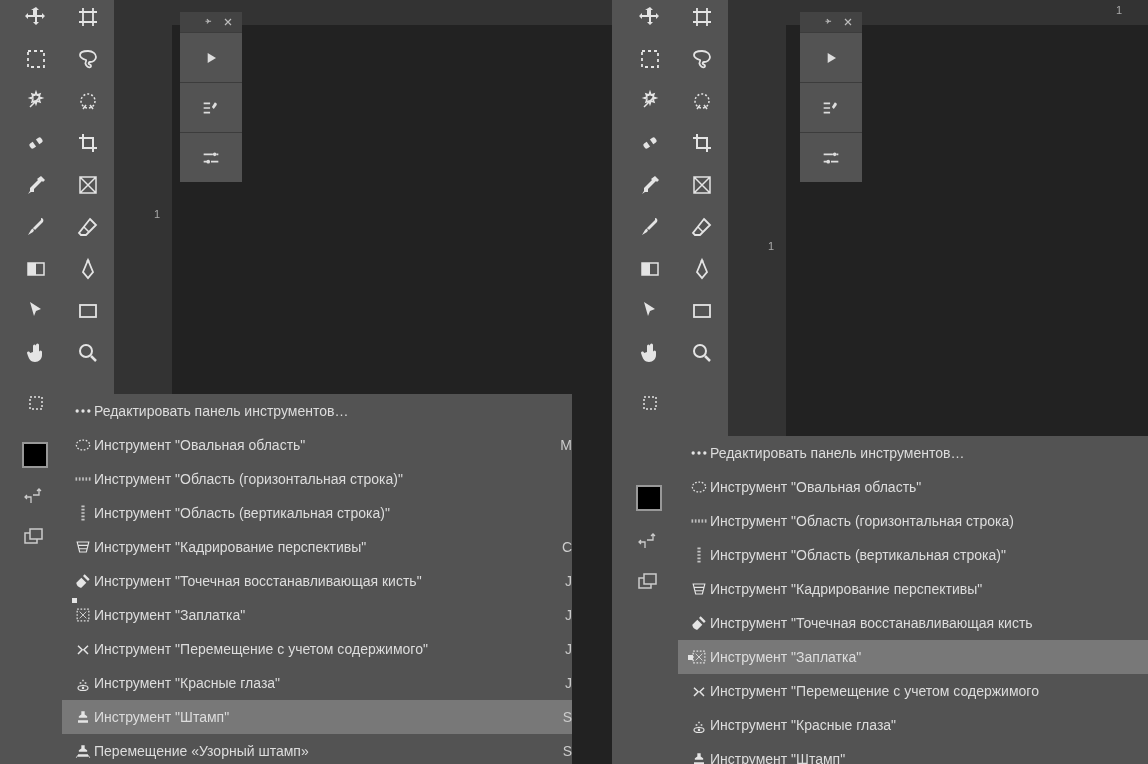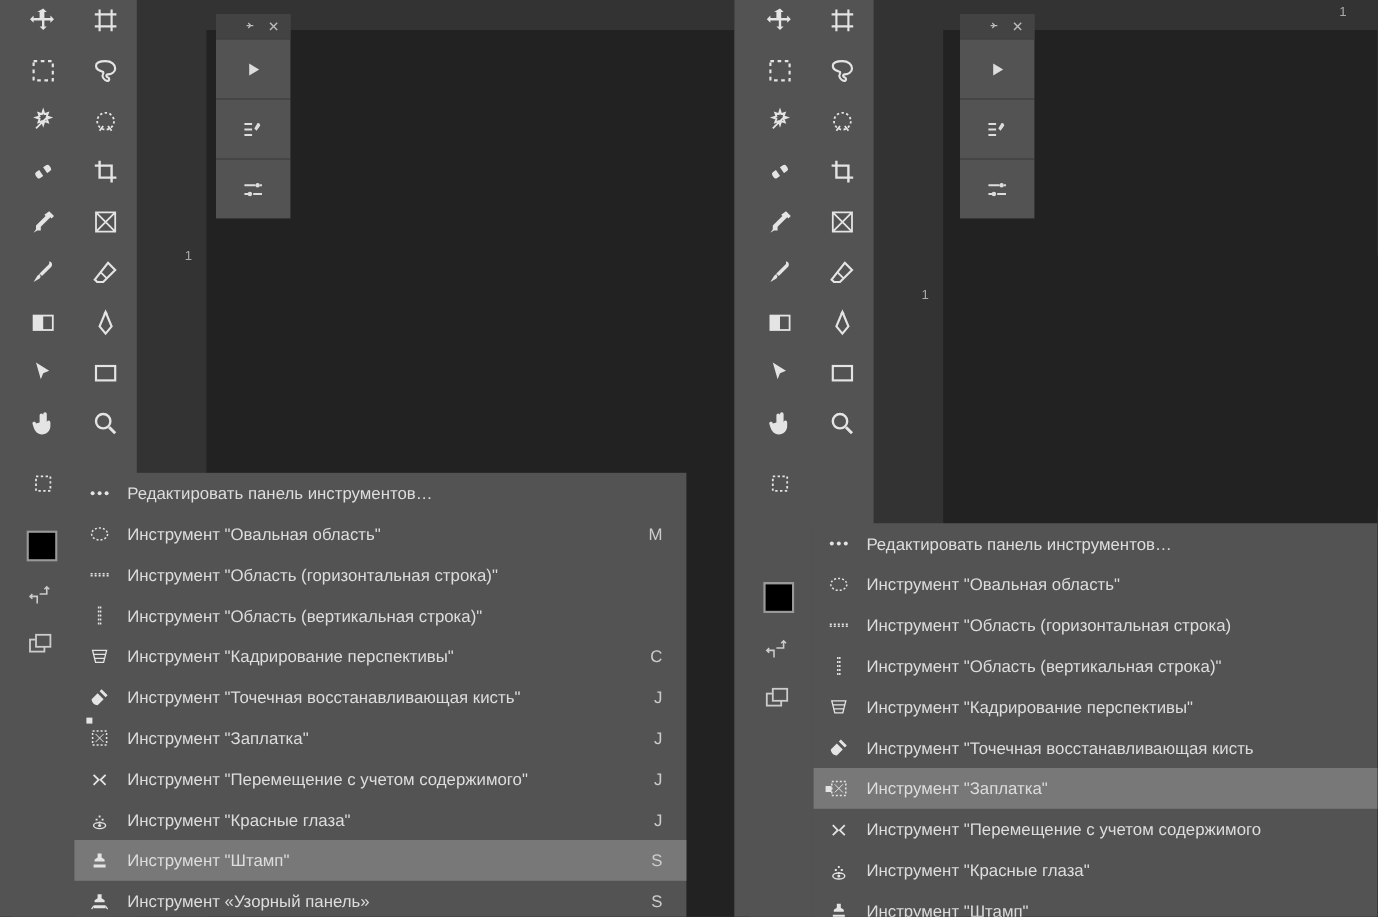--- a/index.html
+++ b/index.html
@@ -7,21 +7,21 @@
 .col{position:absolute;top:0;background:#535353;width:52px;height:764px;display:flex;flex-direction:column;align-items:center;gap:18px;padding-top:5px}
 .col svg,.col .tool{width:24px;height:24px;cursor:pointer;color:#e4e4e4}
 .edge{position:absolute;top:0;width:90px;height:764px;background:#535353}
 .canvas{position:absolute;top:0;background:#333}
 .canvas .area{position:absolute;background:#222}
 .rulermark{position:absolute;color:#aaa;font-size:11px}
 .floatpanel{position:absolute;background:#535353;width:62px;display:flex;flex-direction:column;align-items:center}
 .floatpanel .hdr{background:#434343;width:100%;height:20px;display:flex;justify-content:flex-end;align-items:center;gap:6px;padding-right:8px}
 .floatpanel .row{width:100%;height:50px;display:flex;align-items:center;justify-content:center;border-top:1px solid #3c3c3c}
 .menu{position:absolute;background:#535353;font-size:14px;color:#ddd}
-.menu .mi{display:flex;align-items:center;gap:12px;height:34px;padding:0 20px 0 10px;white-space:nowrap}
+.menu .mi{display:flex;align-items:center;gap:0;height:34px;padding:0 0 0 10px;white-space:nowrap}
 .menu .mi .ic{width:22px;height:22px;display:flex;align-items:center;justify-content:center;flex:0 0 22px}
 .menu .mi .ic svg{width:20px;height:20px;color:#e4e4e4}
 .menu .mi .txt{flex:1}
 .menu .mi .sc{width:18px;text-align:right;color:#ccc}
 .menu .mi.sel{background:#787878}
 .dotmark{position:absolute;width:5px;height:5px;background:#e4e4e4}
 .fg{position:absolute;left:12px;width:26px;height:26px;background:#000;border:2px solid #999}
 .swap{position:absolute;width:24px;height:24px}
 .stack{position:absolute;width:24px;height:24px;color:#ccc}
 </style>
@@ -359,21 +359,21 @@
         </span>
         <span class="txt">Инструмент "Штамп"</span>
         <span class="sc">S</span>
       </div>
       <div class="mi">
         <span class="ic">
           <svg viewBox="0 0 24 24">
             <use href="#i-pstamp"></use>
           </svg>
         </span>
-        <span class="txt">Инструмент «Узорный панель»</span>
+        <span class="txt">Перемещение «Узорный штамп»</span>
         <span class="sc">S</span>
       </div>
     </div>
 </div>
 <div class="dotmark" style="left:72px;top:598px"></div>
 
 <div class="edge" style="left:612px"></div>
 <div class="col" style="left:624px">
 <svg viewBox="0 0 24 24">
       <use href="#i-move"></use>

